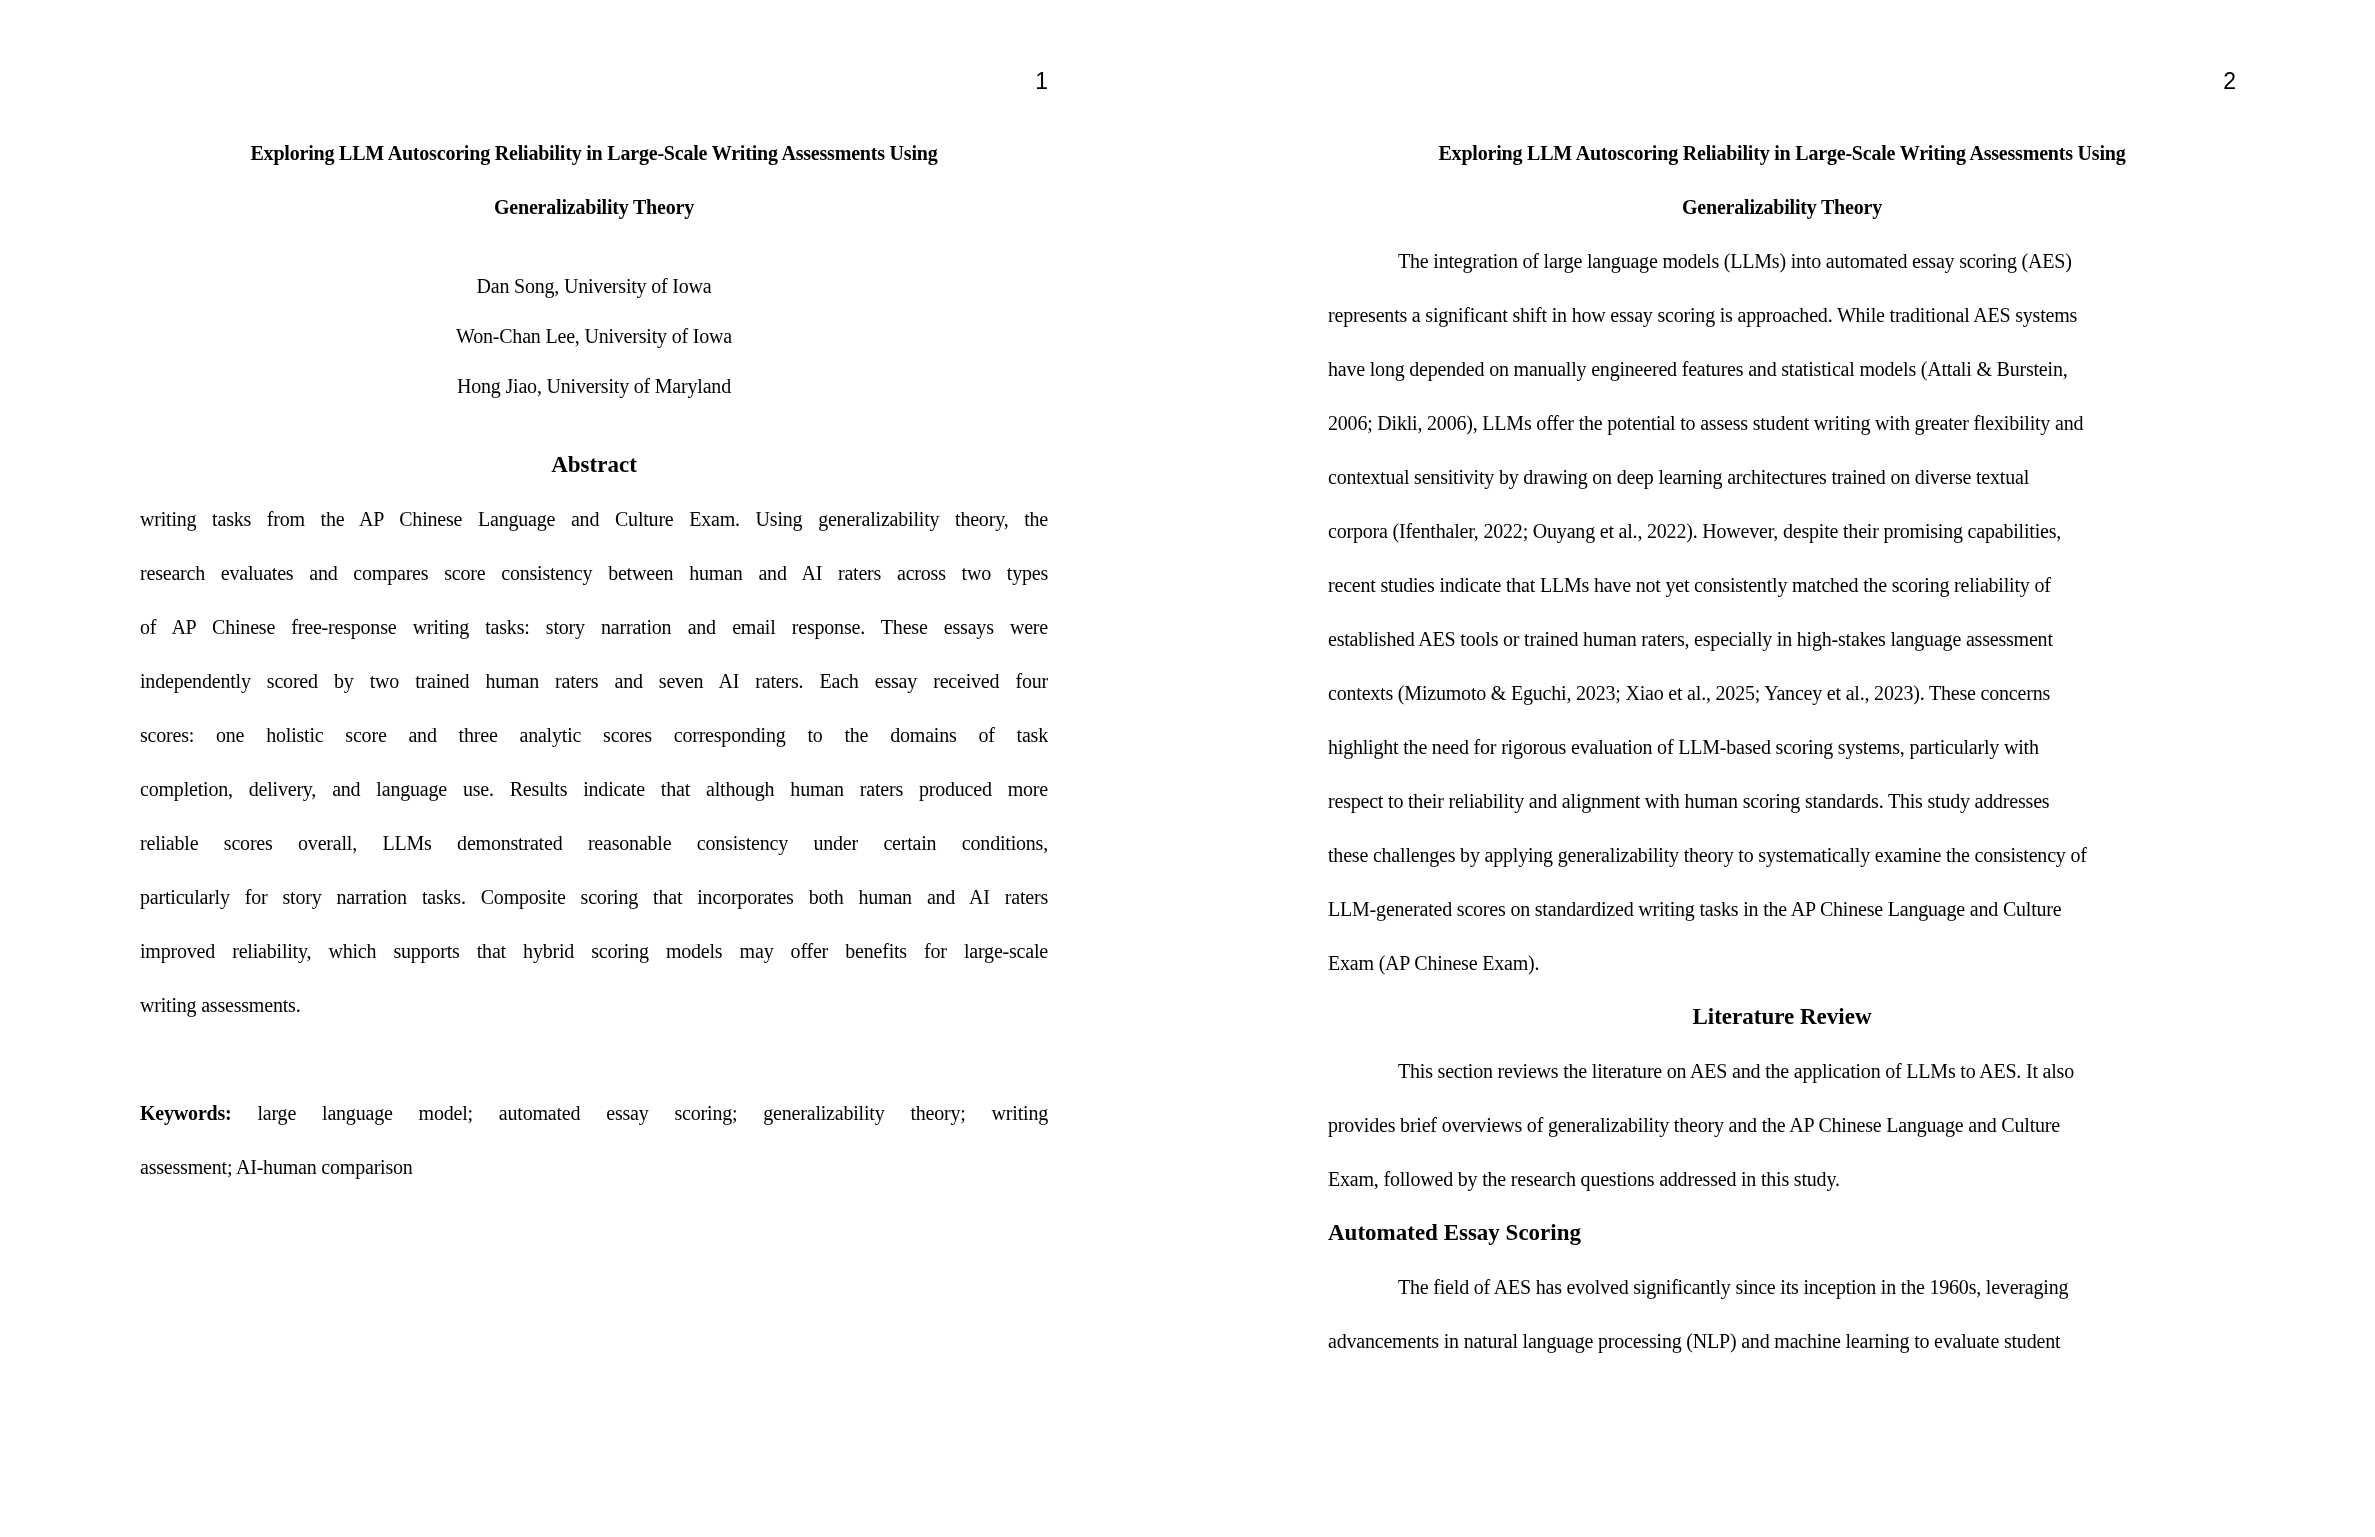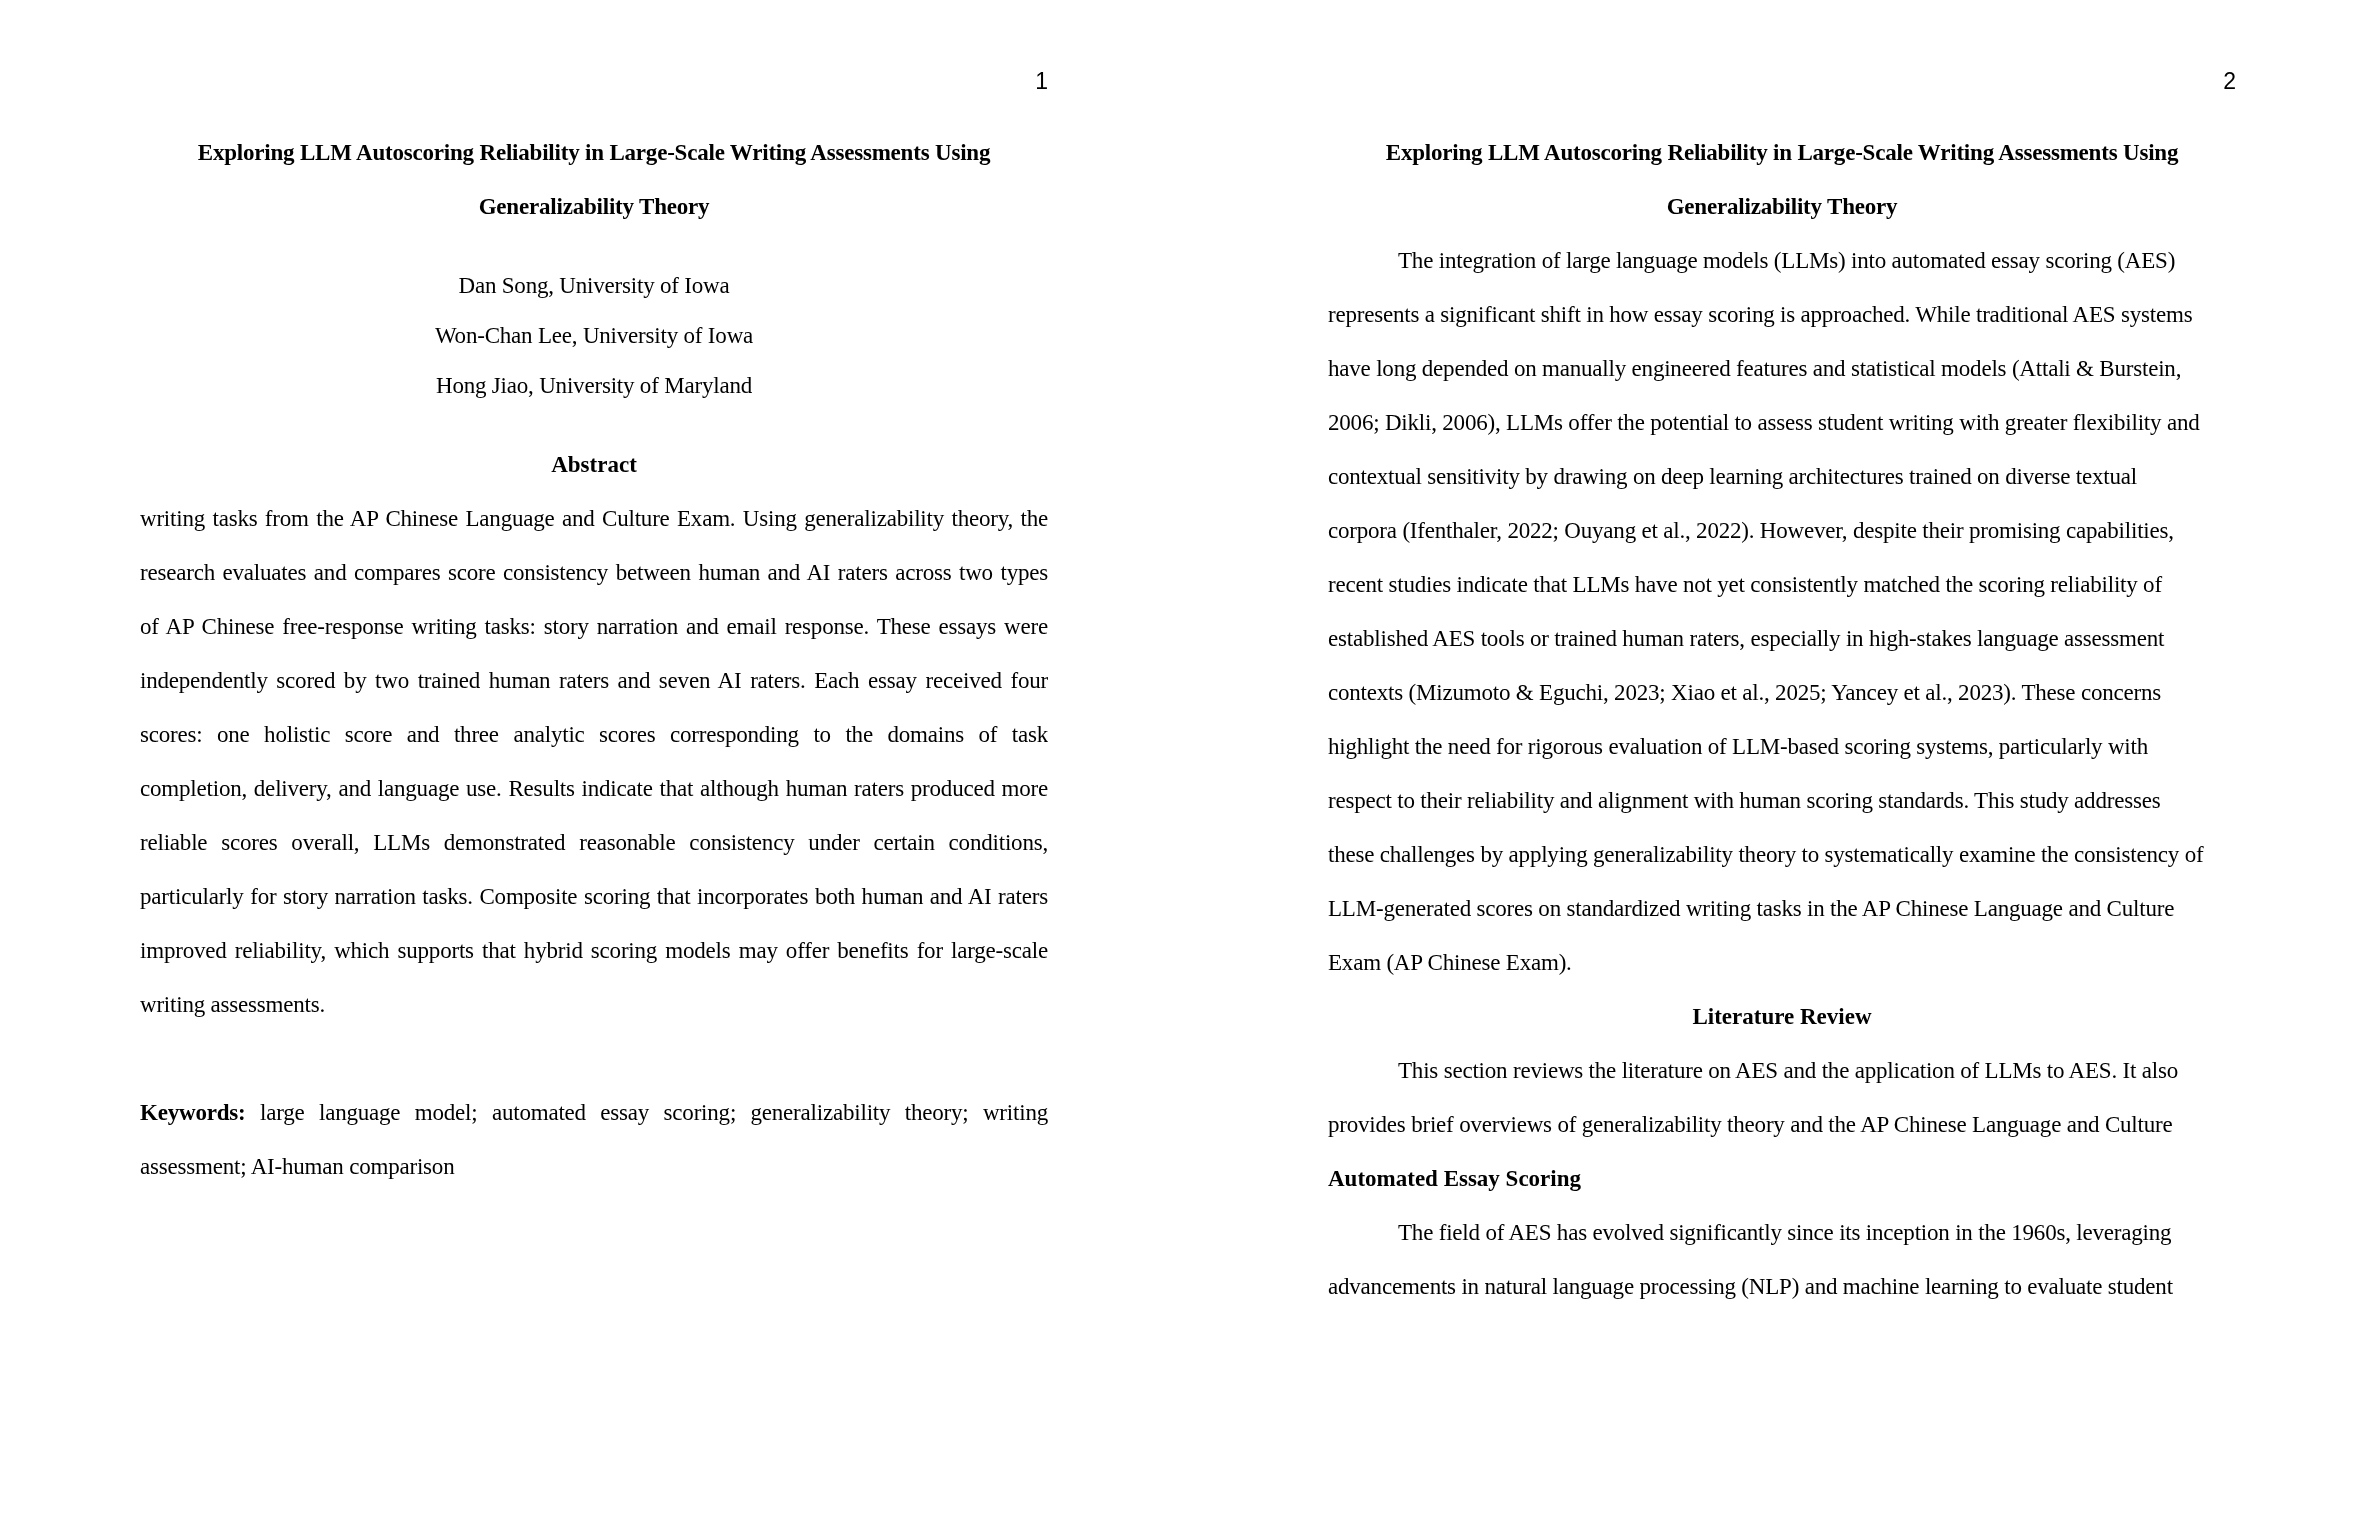--- a/index.html
+++ b/index.html
@@ -22,21 +22,21 @@
     position: absolute; top: 68px; right: 140px;
     font-family: "Liberation Sans", sans-serif;
     font-size: 23px; line-height: 27px;
   }
   .content {
     position: absolute; left: 140px; top: 126px; width: 908px;
   }
   
   .line {
     height: 54px; line-height: 54px;
-    font-size: 23px;
+    font-size: 20px;
     white-space: nowrap;
     letter-spacing: -0.2px;
     overflow: hidden;
   }
   
   .line.just {
     white-space: normal;
     text-align: justify;
     text-align-last: justify;
   }
@@ -120,20 +120,21 @@
         <div class="line">highlight the need for rigorous evaluation of LLM-based scoring systems, particularly with</div>
         <div class="line">respect to their reliability and alignment with human scoring standards. This study addresses</div>
         <div class="line">these challenges by applying generalizability theory to systematically examine the consistency of</div>
         <div class="line">LLM-generated scores on standardized writing tasks in the AP Chinese Language and Culture</div>
         <div class="line">Exam (AP Chinese Exam).</div>
       </div>
     <div class="section-heading center">Literature Review</div>
     <div>
         <div class="line indent">This section reviews the literature on AES and the application of LLMs to AES. It also</div>
         <div class="line">provides brief overviews of generalizability theory and the AP Chinese Language and Culture</div>
+        <div class="line">Exam, followed by the research questions addressed in this study.</div>
       </div>
     <div class="section-heading">Automated Essay Scoring</div>
     <div>
         <div class="line indent">The field of AES has evolved significantly since its inception in the 1960s, leveraging</div>
         <div class="line">advancements in natural language processing (NLP) and machine learning to evaluate student</div>
       </div>
   </div>
 </div>
 
 

